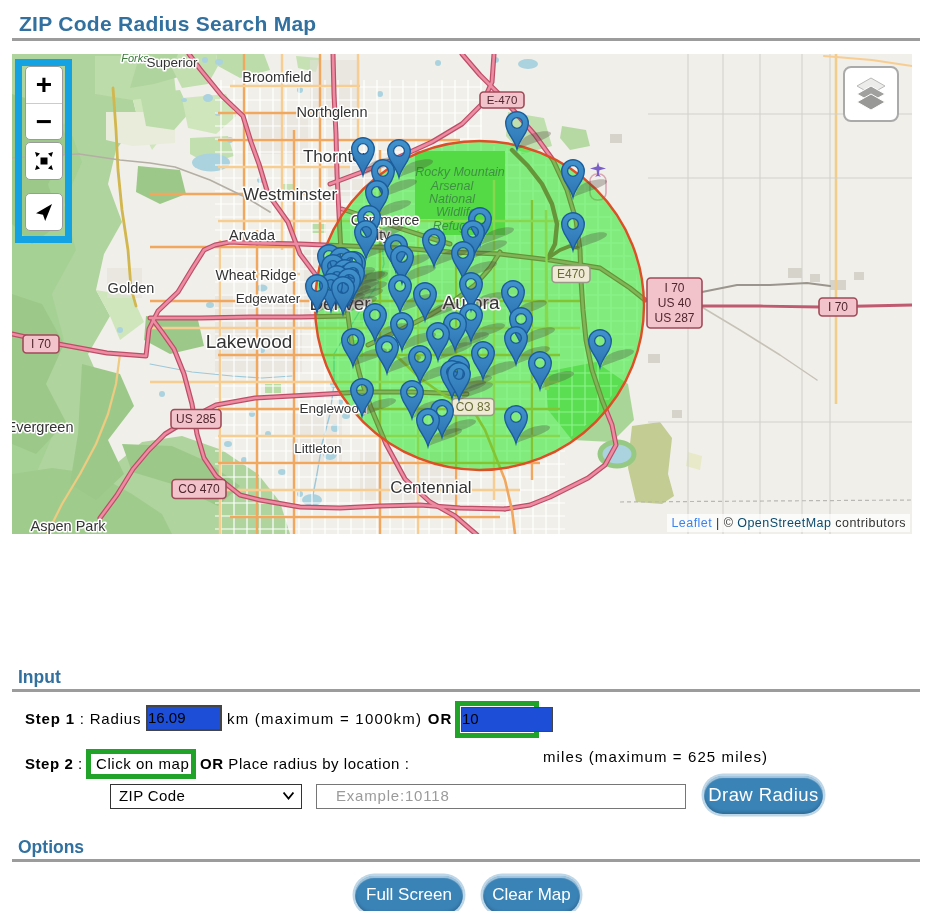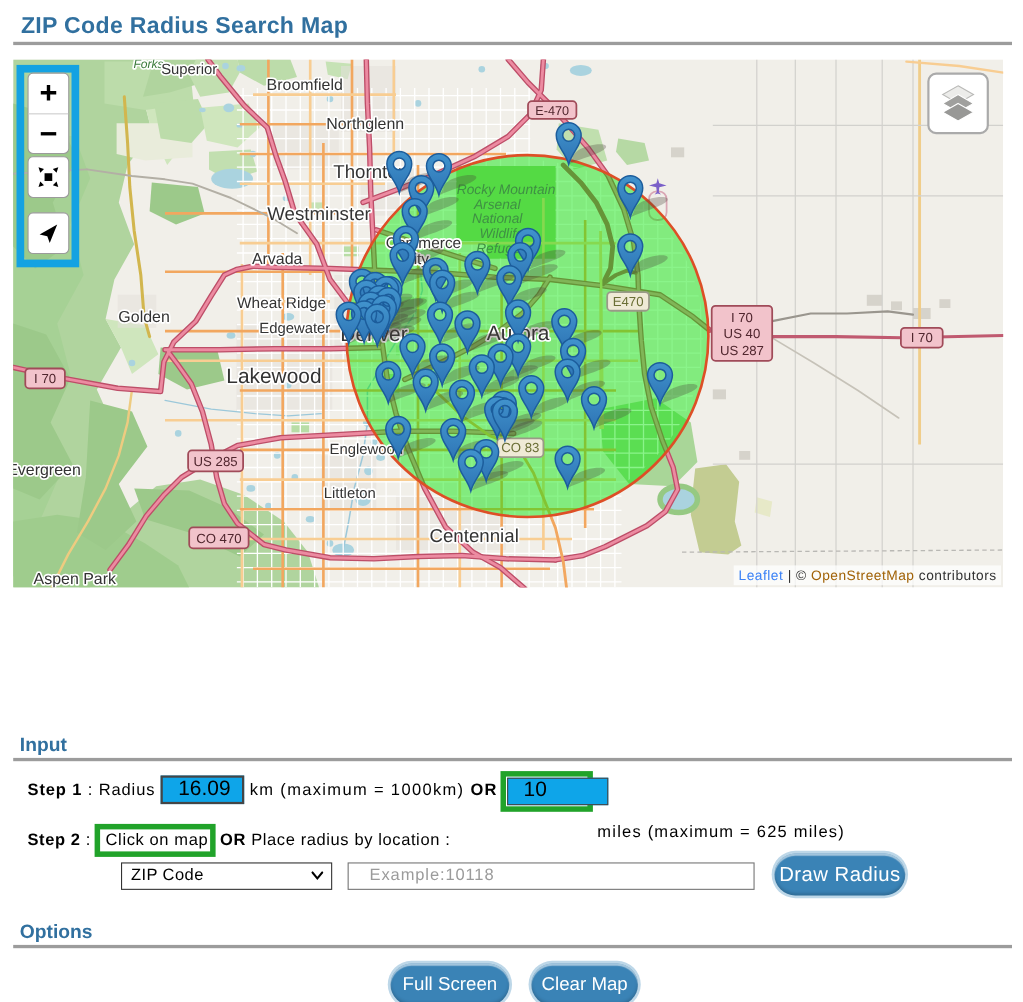--- a/index.html
+++ b/index.html
@@ -2,21 +2,21 @@
 <html><head><meta charset="utf-8"><style>
 *{margin:0;padding:0;box-sizing:border-box}
 body{width:930px;height:911px;background:#fff;font-family:"Liberation Sans",sans-serif;position:relative;overflow:hidden}
 .ft{font-size:15px;letter-spacing:0.55px}
 .ft2{font-size:15px;letter-spacing:1.22px}
 .abs{position:absolute}
 .hdr{color:#31709f;font-weight:bold}
 .rule{position:absolute;left:12px;width:908px;height:3px;background:#9c9c9c}
 .btn{position:absolute;display:flex;align-items:center;justify-content:center;color:#fff;font-weight:normal;font-size:17px;
 background:#3a83b6;border-radius:19px;box-shadow:inset 0 2px 1px rgba(255,255,255,0.55),inset 0 -2px 3px rgba(0,0,0,0.18),0 0 0 2.5px #bdd7e8}
-.inp{position:absolute;border:2px solid #454545;background:#0ea5e9;font-size:19px;line-height:22px;padding-left:14px;font-family:"Liberation Sans",sans-serif}
+.inp{position:absolute;border:2px solid #454545;background:#1d4ed8;font-size:15px;line-height:22px;padding-left:0;font-family:"Liberation Sans",sans-serif}
 .gbox{position:absolute;border:5px solid #21a32a}
 .lbtn{width:38px;background:#fff;display:flex;align-items:center;justify-content:center}
 </style></head><body>
 
 <div class="abs hdr" style="left:19px;top:12px;font-size:21px;letter-spacing:0.28px">ZIP Code Radius Search Map</div>
 <div class="rule" style="top:38px"></div>
 
 <div class="abs" style="left:12px;top:54px;width:900px;height:480px">
 <svg width="900" height="480" viewBox="0 0 900 480" font-family="Liberation Sans, sans-serif" shape-rendering="auto">
       <rect width="900" height="480" fill="#f1efe9"></rect>
@@ -439,21 +439,21 @@
 
 <div class="abs" style="left:831px;top:12px;width:56px;height:56px;background:#fff;border:2px solid #aaa;border-radius:8px;display:flex;align-items:center;justify-content:center">
 <svg width="34" height="36" viewBox="0 0 34 36">
 <polygon points="17,2 31,10 17,18 3,10" fill="#ececea" stroke="#b9b9b7" stroke-width="1"></polygon>
 <polygon points="17,10 31,18 17,26 3,18" fill="#a0a09e" stroke="#fff" stroke-width="1"></polygon>
 <polygon points="17,18 31,26 17,34 3,26" fill="#989896" stroke="#fff" stroke-width="1"></polygon>
 </svg>
 </div>
 
 <div class="abs" style="right:2px;bottom:2px;background:rgba(255,255,255,0.72);font-size:12.5px;letter-spacing:0.45px;padding:2px 4px;color:#333">
-<span style="color:#3b82f6">Leaflet</span> | © <span style="color:#a16207">OpenStreetMap</span> contributors</div>
+<span style="color:#3b82f6">Leaflet</span> | © <span style="color:#0c4a6e">OpenStreetMap</span> contributors</div>
 </div>
 
 <div class="abs hdr" style="left:18px;top:667px;font-size:17.5px">Input</div>
 <div class="rule" style="top:689px"></div>
 
 <div class="abs ft" style="left:25px;top:710px;letter-spacing:0.8px"><b>Step 1</b> : Radius</div>
 <div class="inp" style="left:146px;top:705px;width:76px;height:26px">16.09</div>
 <div class="abs ft2" style="left:227px;top:710px">km (maximum = 1000km) <b>OR</b></div>
 <div class="gbox" style="left:455px;top:701px;width:84px;height:37px">
     <div class="inp" style="left:1px;top:1px;width:92px;height:25px;border-width:1.5px">10</div>

